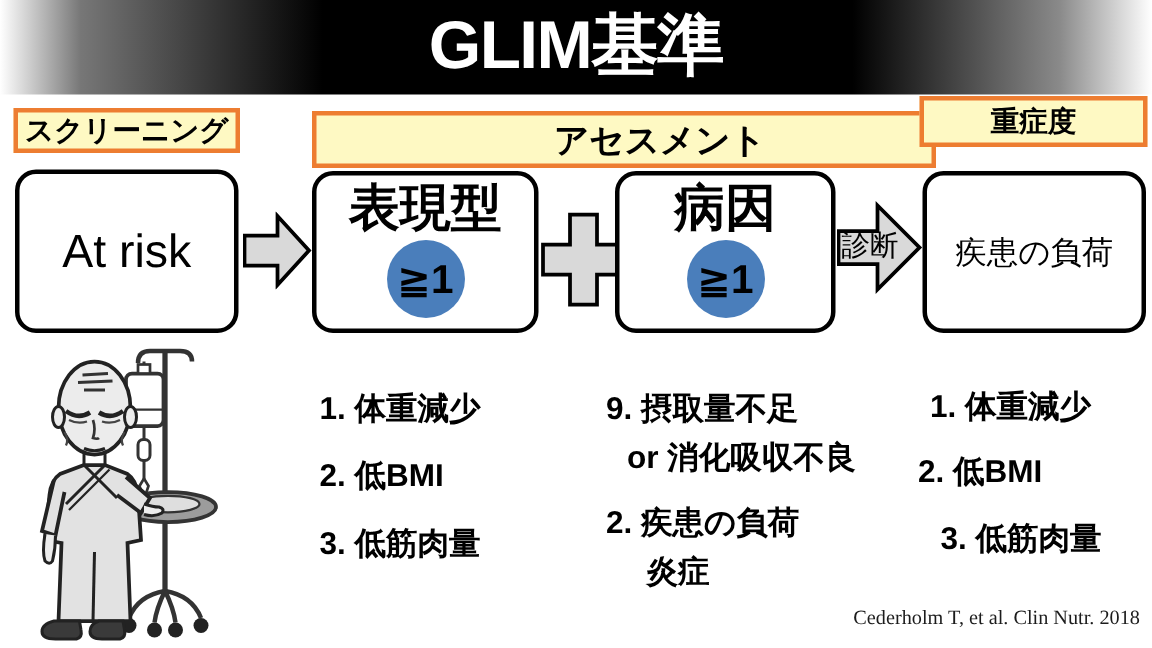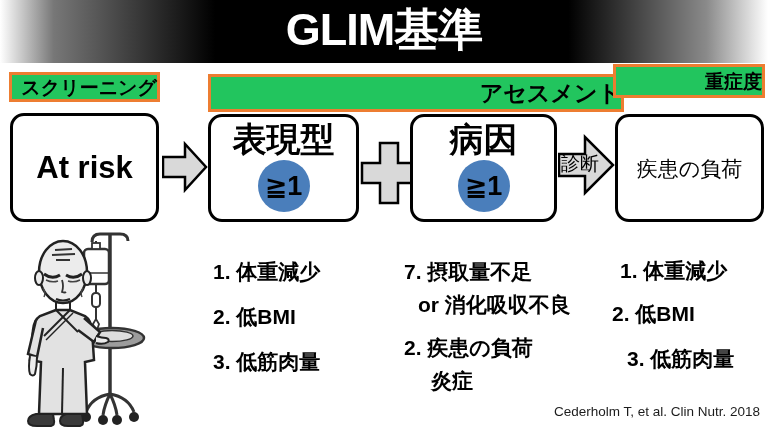--- a/index.html
+++ b/index.html
@@ -11,55 +11,55 @@
   .banner{
     position:absolute;left:0;top:0;width:768px;height:63px;
     background:linear-gradient(90deg,#ffffff 0%,#777 7%,#000 28%,#000 74%,#8a8a8a 92%,#ffffff 100%);
   }
   .banner .title{
     position:absolute;left:0;top:0;width:100%;height:63px;line-height:60px;
     text-align:center;color:#fff;font-size:45px;font-weight:bold;letter-spacing:-1px;
   }
   
   .stage-label{
-    position:absolute;background:#22c55e;border:3px solid var(--accent_orange,#ED7D31);
-    font-weight:bold;text-align:right;box-sizing:border-box;
+    position:absolute;background:#fef9c3;border:3px solid var(--accent_orange,#ED7D31);
+    font-weight:bold;text-align:center;box-sizing:border-box;
   }
   .lbl-screening{left:9;}
   .lbl-screening{left:9px;top:72px;width:151px;height:30px;font-size:19px;line-height:25px;}
   .lbl-assessment{left:208px;top:74px;width:416px;height:38px;font-size:23px;line-height:33px;padding-left:48px;}
   .lbl-severity{left:613px;top:64px;width:152px;height:34px;font-size:19px;line-height:29px;}
   
   .flow-box{
     position:absolute;background:#fff;border:3px solid #000;border-radius:14px;
     box-sizing:border-box;text-align:center;
   }
   .box-atrisk{left:10px;top:113px;width:149px;height:109px;display:flex;align-items:center;justify-content:center;}
-  .box-atrisk .big{font-size:31px;font-weight:bold;}
+  .box-atrisk .big{font-size:31px;font-weight:normal;}
   .box-phenotype{left:208px;top:114px;width:151px;height:108px;}
   .box-etiology{left:410px;top:114px;width:147px;height:108px;}
   .crit-title{font-size:34px;font-weight:bold;line-height:40px;margin-top:2px;}
   .badge{
     width:52px;height:52px;border-radius:50%;margin:1px auto 0 auto;
     background:var(--badge_blue,#4A7EBB);
     display:flex;align-items:center;justify-content:center;
     font-size:27px;font-weight:bold;color:#000;
   }
   .box-severity{left:615px;top:114px;width:149px;height:108px;display:flex;flex-direction:column;align-items:center;justify-content:center;}
   .box-severity div{font-size:21px;font-weight:normal;line-height:31px;}
   
   .connector{position:absolute;}
   .diag-label{
     position:absolute;left:558px;top:151px;width:44px;text-align:center;
     font-size:19px;font-weight:normal;color:#000;
   }
   
   .list-item{position:absolute;font-size:21px;font-weight:bold;white-space:nowrap;}
   
-  .citation{position:absolute;right:8px;top:404px;font-size:13.5px;color:#1c1c1c;}
+  .citation{position:absolute;right:8px;top:404px;font-size:13.5px;color:#1c1c1c;font-family:Liberation Serif, serif;}
 </style>
 </head>
 <body>
 
 <div class="stage">
 
   <div class="banner">
     <div class="title">GLIM基準</div>
   </div>
 
@@ -95,21 +95,21 @@
   <div class="diag-label">診断</div>
 
   <div class="flow-box box-severity">
     <div>疾患の負荷</div>
   </div>
 
   <div class="list-item" style="left:213px;top:258px">1. 体重減少</div>
   <div class="list-item" style="left:213px;top:303px">2. 低BMI</div>
   <div class="list-item" style="left:213px;top:348px">3. 低筋肉量</div>
 
-  <div class="list-item" style="left:404px;top:258px">7. 摂取量不足</div>
+  <div class="list-item" style="left:404px;top:258px">9. 摂取量不足</div>
   <div class="list-item" style="left:418px;top:291px">or 消化吸収不良</div>
   <div class="list-item" style="left:404px;top:334px">2. 疾患の負荷</div>
   <div class="list-item" style="left:431px;top:367px">炎症</div>
 
   <div class="list-item" style="left:620px;top:257px">1. 体重減少</div>
   <div class="list-item" style="left:612px;top:300px">2. 低BMI</div>
   <div class="list-item" style="left:627px;top:345px">3. 低筋肉量</div>
 
   <svg style="position:absolute;left:6px;top:228px" width="170" height="202" viewBox="0 0 170 202">
 

